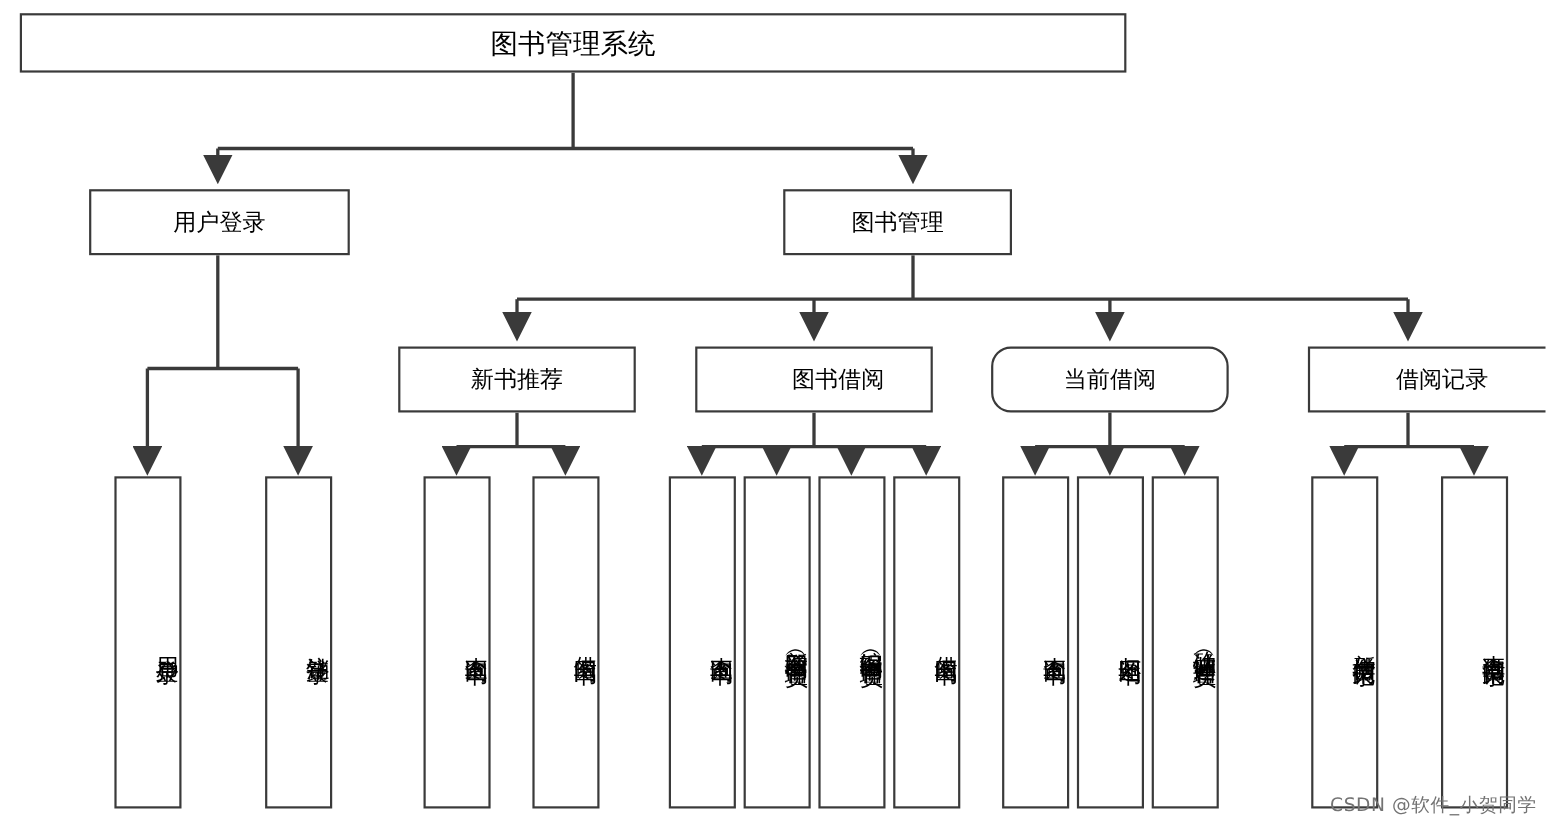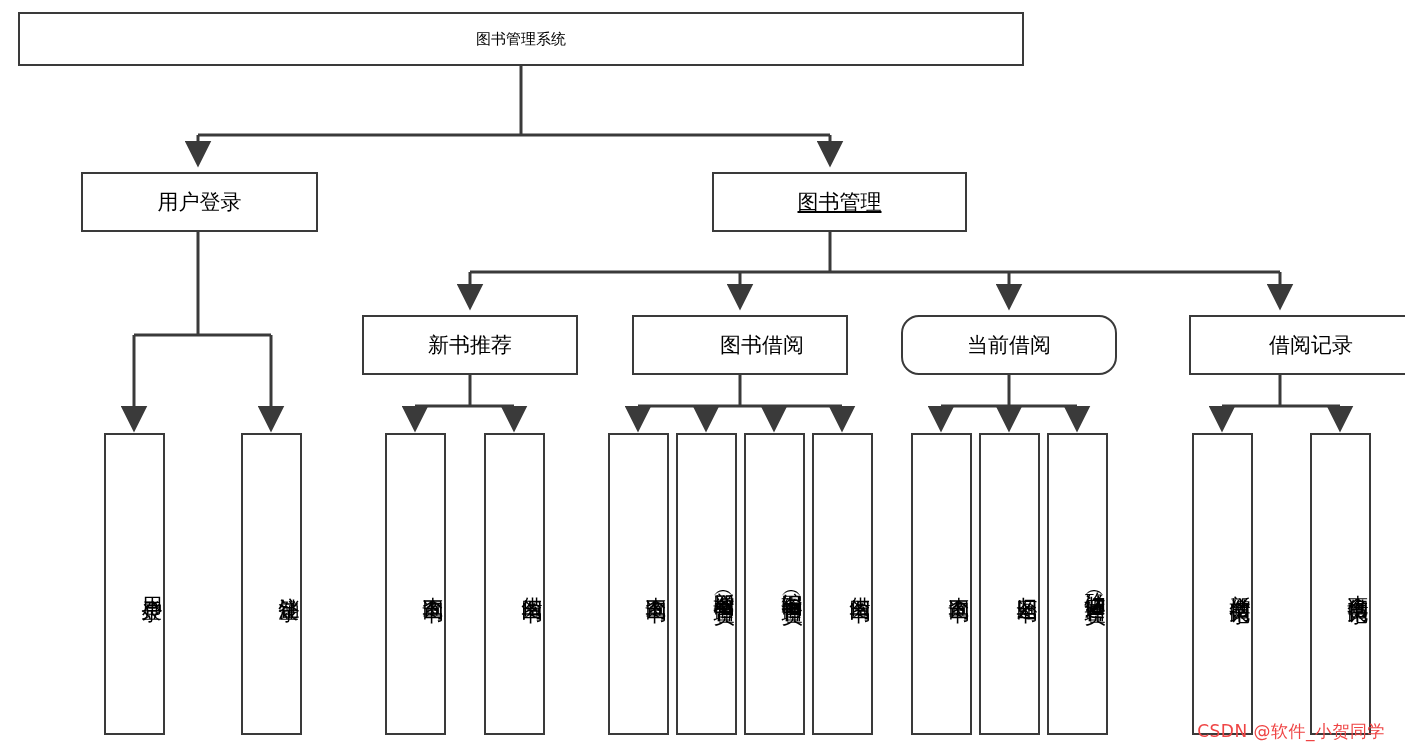--- a/index.html
+++ b/index.html
@@ -18,45 +18,45 @@
     position:absolute;
     box-sizing:border-box;
     background:#ffffff;
     border:2px solid #3a3a3a;
     display:flex;
     align-items:center;
     justify-content:center;
     color:#000000;
     z-index:2;
   }
-  .node.root{font-size:15px;}
+  .node.root{font-size:25px;}
   .node.lvl2{font-size:21px;}
   .node.lvl3{font-size:21px;}
   .node.leaf{
     font-size:21px;
     writing-mode:vertical-rl;
     text-orientation:upright;
     letter-spacing:2px;
     line-height:1.05;
     padding:14px 0;
     align-items:flex-start;
     justify-content:center;
     white-space:nowrap;
   }
   .node.leaf .vtxt{
     writing-mode:vertical-rl;
     text-orientation:upright;
     display:block;
   }
   .watermark{
     position:absolute;
-    right:20px;
+    right:8px;
     bottom:4px;
     font-size:17px;
-    color:#ef4444;
+    color:#737373;
     letter-spacing:0.5px;
     z-index:5;
     white-space:nowrap;
     margin-left:44px;
   }
 </style>
 </head>
 <body>
 
 <div id="canvas">
@@ -111,21 +111,21 @@
     </g>
   </svg>
 
   <div class="node root" style="left:18px;top:12px;width:1006px;height:54px;">
     <span>图书管理系统</span>
   </div>
 
   <div class="node lvl2" style="left:81px;top:172px;width:237px;height:60px;">
     <span>用户登录</span>
   </div>
-  <div class="node lvl2" style="left:712px;top:172px;width:255px;height:60px;text-decoration:underline;">
+  <div class="node lvl2" style="left:712px;top:172px;width:208px;height:60px;">
     <span>图书管理</span>
   </div>
 
   <div class="node lvl3" style="left:362px;top:315px;width:216px;height:60px;">
     <span>新书推荐</span>
   </div>
   <div class="node lvl3" style="left:632px;top:315px;width:216px;height:60px;padding-left:44px;">
     <span>图书借阅</span>
   </div>
   <div class="node lvl3" style="left:901px;top:315px;width:216px;height:60px;border-radius:18px;">

